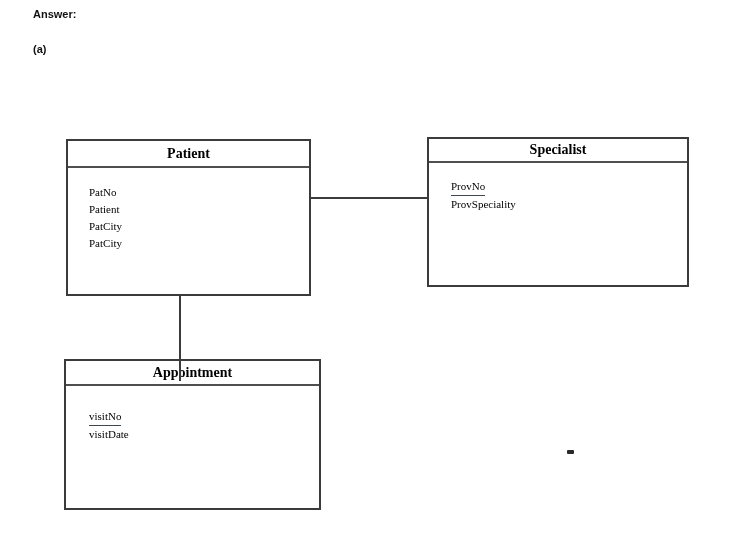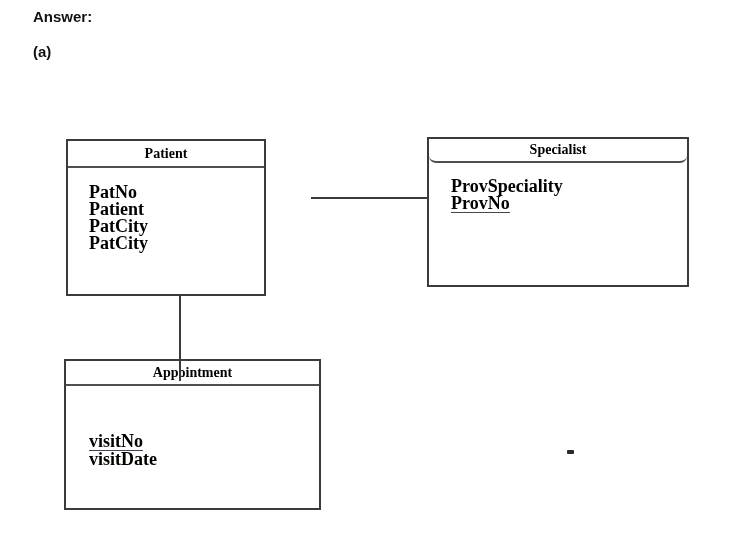--- a/index.html
+++ b/index.html
@@ -15,21 +15,21 @@
     overflow: hidden;
     font-family: "Liberation Serif", serif;
     color: #000000;
   }
   
   .doc-label {
     position: absolute;
     left: 33px;
     font-family: "Liberation Sans", sans-serif;
     font-weight: 700;
-    font-size: 15px;
+    font-size: 11px;
     color: #111111;
     white-space: nowrap;
   }
   .lbl-answer  { top: 8px;  }
   .lbl-part    { top: 43px; }
   .lbl-section { top: 80px; }
   .caret {
     display: inline-block;
     width: 2px;
     height: 13px;
@@ -45,38 +45,38 @@
     box-sizing: border-box;
   }
   .entity-header {
     border-bottom: 2px solid #4f4f4f;
     text-align: center;
     font-weight: 700;
     font-size: 14px;
     box-sizing: content-box;
   }
   .entity-body {
-    font-weight: 700;
-    font-size: 18px;
+    font-weight: 400;
+    font-size: 11px;
     line-height: 17px;
   }
   .attr span { display: inline-block; }
   .pk { border-bottom: 1px solid #41474f; padding-bottom: 0px; }
 
-  .ent-patient      { left: 66px;  top: 139px; width: 200px; height: 157px; }
+  .ent-patient      { left: 66px;  top: 139px; width: 245px; height: 157px; }
   .ent-patient .entity-header      { height: 25px; line-height: 25px; }
   .ent-patient .entity-body        { padding: 16px 0 0 21px; }
 
   .ent-specialist   { left: 427px; top: 137px; width: 262px; height: 150px; }
-  .ent-specialist .entity-header   { height: 22px; line-height: 22px; border-radius: 7px; }
+  .ent-specialist .entity-header   { height: 22px; line-height: 22px; }
   .ent-specialist .entity-body     { padding: 15px 0 0 22px; }
 
   .ent-appointment  { left: 64px;  top: 359px; width: 257px; height: 151px; }
   .ent-appointment .entity-header  { height: 23px; line-height: 23px; }
-  .ent-appointment .entity-body    { padding: 22px 4px 0 23px; margin-top: 25px; }
+  .ent-appointment .entity-body    { padding: 22px 4px 0 23px; }
 
   
   .connector { position: absolute; background: #3b3b3b; }
   .conn-patient-specialist { left: 311px; top: 197px; width: 116px; height: 2px; }
   .conn-patient-appointment { left: 179px; top: 296px; width: 2px; height: 85px; }
 
   
   .stray-mark {
     position: absolute;
     left: 567px;
@@ -101,22 +101,22 @@
       <div class="attr"><span>PatNo</span></div>
       <div class="attr"><span>Patient</span></div>
       <div class="attr"><span>PatCity</span></div>
       <div class="attr"><span>PatCity</span></div>
     </div>
   </div>
 
   <div class="entity ent-specialist">
     <div class="entity-header">Specialist</div>
     <div class="entity-body">
+      <div class="attr"><span class="pk">ProvNo</span></div>
       <div class="attr"><span>ProvSpeciality</span></div>
-      <div class="attr"><span class="pk">ProvNo</span></div>
     </div>
   </div>
 
   <div class="entity ent-appointment">
     <div class="entity-header">Appointment</div>
     <div class="entity-body">
       <div class="attr"><span class="pk">visitNo</span></div>
       <div class="attr"><span>visitDate</span></div>
     </div>
   </div>

